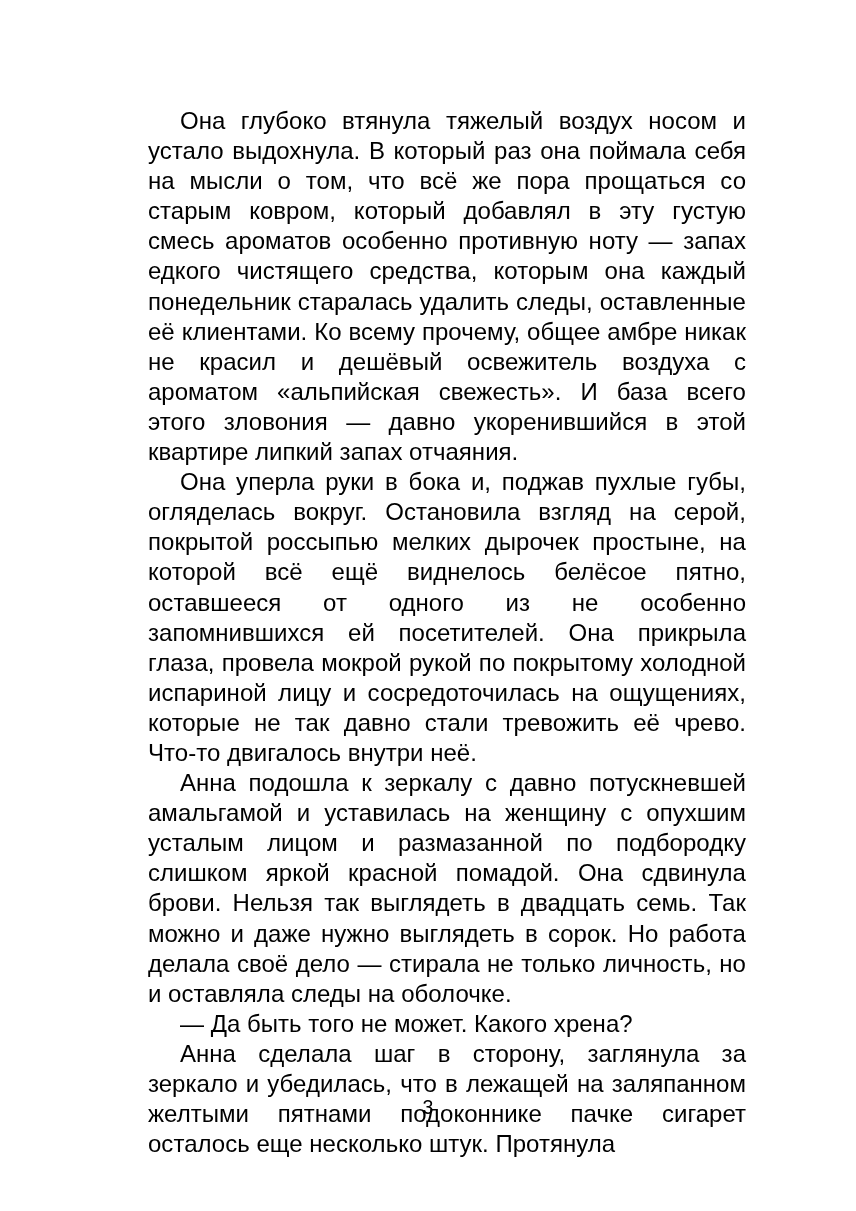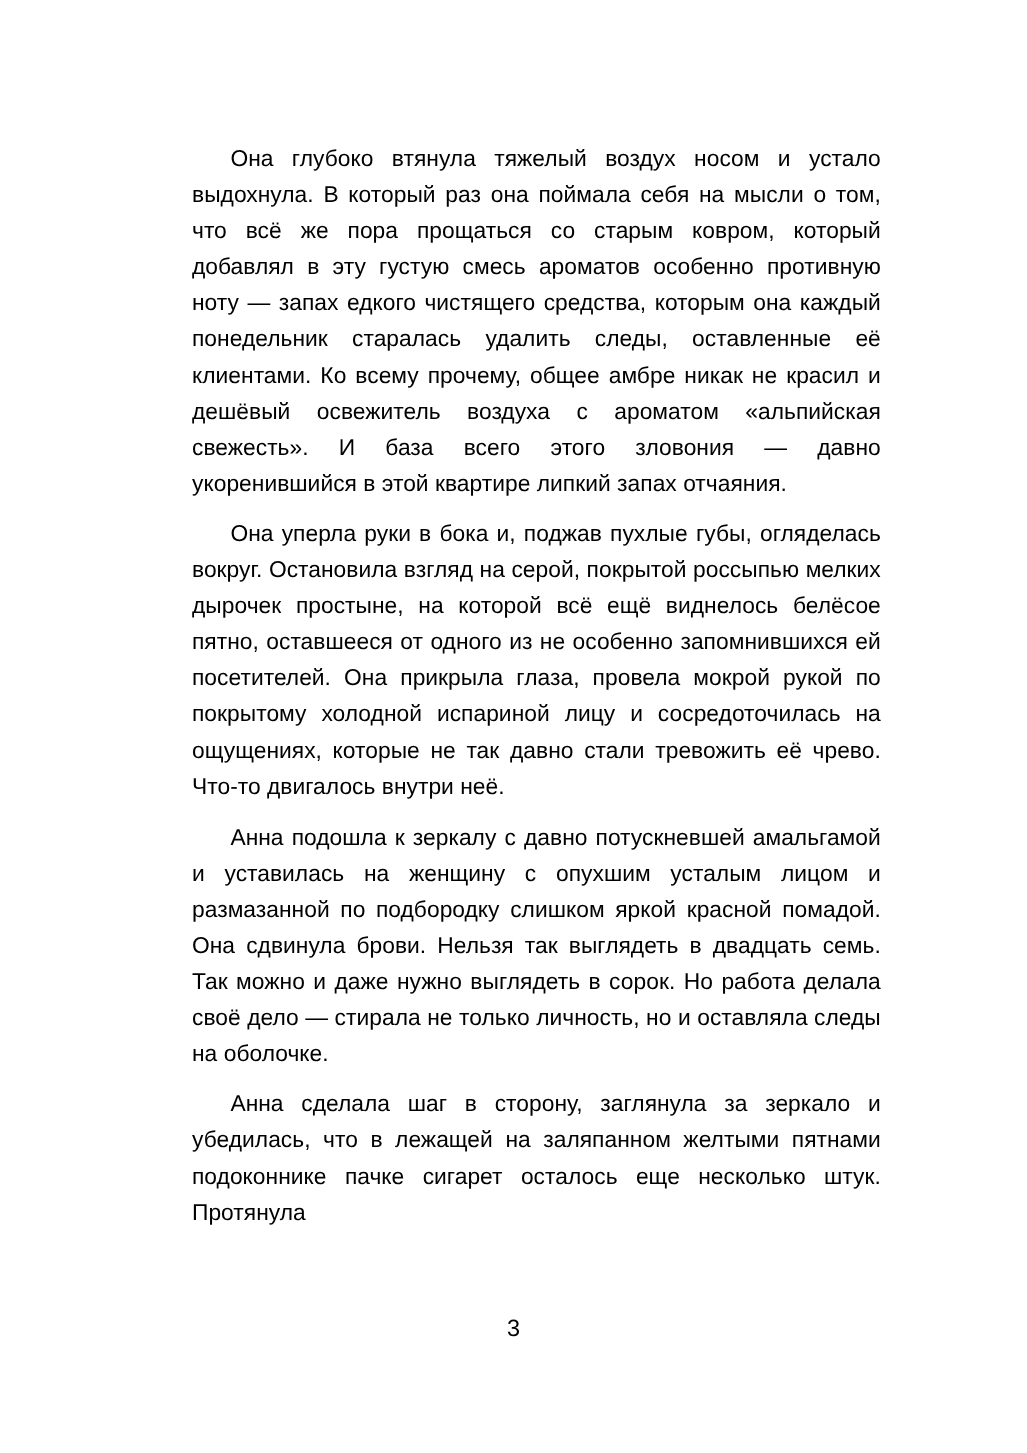--- a/index.html
+++ b/index.html
@@ -22,25 +22,25 @@
     background: #ffffff;
     box-sizing: border-box;
   }
   .text-block {
     position: absolute;
     left: 148px;
     top: 106px;
     width: 598px;
   }
   .para {
-    margin: 12px;
+    margin: 0;
     padding: 0;
     text-align: justify;
     text-justify: inter-word;
-    font-size: 19px;
+    font-size: 24px;
     line-height: 30.1px;
     text-indent: 32px;
     hyphens: manual;
     -webkit-hyphens: manual;
     word-spacing: 0px;
     letter-spacing: 0.02px;
   }
   .para:last-child {
     text-align: justify;
   }
@@ -61,18 +61,19 @@
 </style>
 </head>
 <body>
 
 <div class="page">
 
   <div class="text-block">
     <p class="para">Она глубоко втянула тяжелый воздух носом и устало выдохнула. В который раз она поймала себя на мысли о том, что всё же пора прощаться со старым ковром, который добавлял в эту густую смесь ароматов особенно противную ноту — запах едкого чистящего средства, которым она каждый понедельник старалась удалить следы, оставленные её клиентами. Ко всему прочему, общее амбре никак не красил и дешёвый освежитель воздуха с ароматом «альпийская свежесть». И база всего этого зловония — давно укоренившийся в этой квартире липкий запах отчаяния.</p>
     <p class="para">Она уперла руки в бока и, поджав пухлые губы, огляделась вокруг. Остановила взгляд на серой, покрытой россыпью мелких дырочек простыне, на которой всё ещё виднелось белёсое пятно, оставшееся от одного из не особенно запомнившихся ей посетителей. Она прикрыла глаза, провела мокрой рукой по покрытому холодной испариной лицу и сосредоточилась на ощущениях, которые не так давно стали тревожить её чрево. Что-то двигалось внутри неё.</p>
     <p class="para">Анна подошла к зеркалу с давно потускневшей амальгамой и уставилась на женщину с опухшим усталым лицом и размазанной по подбородку слишком яркой красной помадой. Она сдвинула брови. Нельзя так выглядеть в двадцать семь. Так можно и даже нужно выглядеть в сорок. Но работа делала своё дело — стирала не только личность, но и оставляла следы на оболочке.</p>
+    <p class="para dialogue">— Да быть того не может. Какого хрена?</p>
     <p class="para">Анна сделала шаг в сторону, заглянула за зеркало и убедилась, что в лежащей на заляпанном желтыми пятнами подоконнике пачке сигарет осталось еще несколько штук. Протянула</p>
   </div>
 
   <div class="page-number">3</div>
 
 </div>
 
 </body></html>

